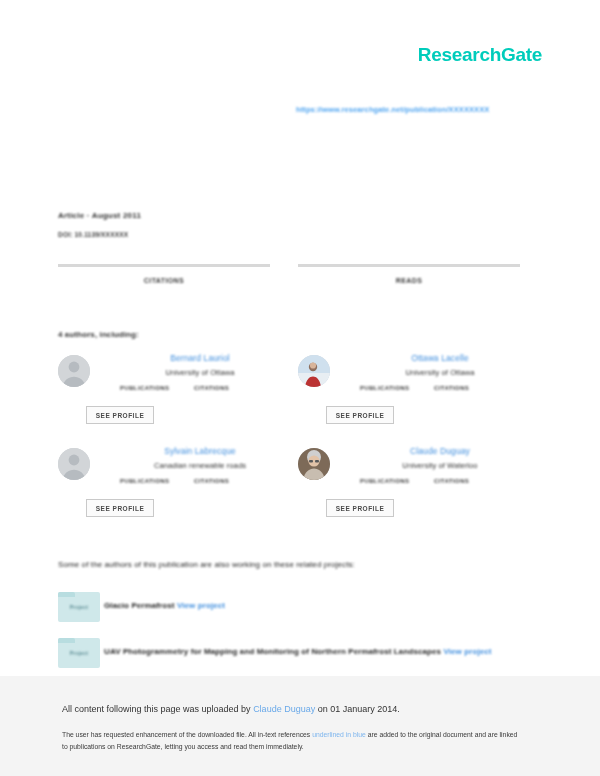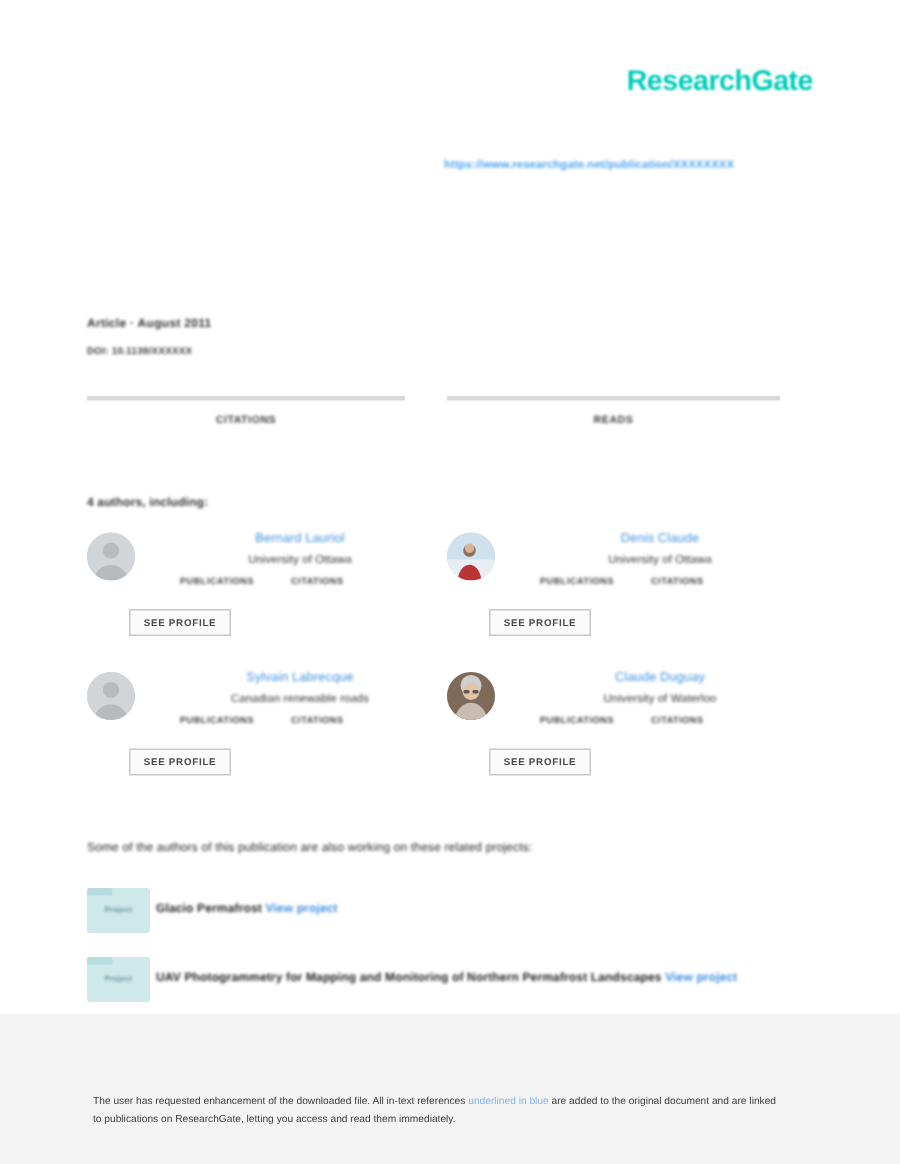--- a/index.html
+++ b/index.html
@@ -194,21 +194,21 @@
     <div class="avatar">
       <svg width="32" height="32" viewBox="0 0 32 32" aria-hidden="true">
         <rect width="32" height="32" fill="#cfe0ee"></rect>
         <rect y="18" width="32" height="14" fill="#e8eef3"></rect>
         <circle cx="15" cy="12" r="4.2" fill="#8e6f5e"></circle>
         <path d="M7 32c1-7.5 4.6-10.5 8-10.5S22 24.5 23 32z" fill="#bb3333"></path>
         <circle cx="15" cy="10.5" r="3.1" fill="#d8b49a"></circle>
       </svg>
     </div>
     <div class="a-body">
-      <div class="a-name blur">Denis Claude</div>
+      <div class="a-name blur">Ottawa Lacelle</div>
       <div class="a-aff blur">University of Ottawa</div>
       <div class="a-metrics">
         <span class="m m0 blur">PUBLICATIONS</span>
         <span class="m m1 blur">CITATIONS</span>
       </div>
     </div>
     <div class="see-profile">SEE PROFILE</div>
   </div>
 
   <div class="author a2">
@@ -272,16 +272,19 @@
     </div>
     <div class="proj-text blur">
       <span>UAV Photogrammetry for Mapping and Monitoring of Northern Permafrost Landscapes</span>
       <span class="view">View project</span>
     </div>
   </div>
 
 </div>
 
 <div id="footer">
+  <div class="f-upload">
+    <span>All content following this page was uploaded by </span><span class="who">Claude Duguay</span><span> on 01 January 2014.</span>
+  </div>
   <div class="f-note">
     <span>The user has requested enhancement of the downloaded file. All in-text references </span><span class="blue">underlined in blue</span><span> are added to the original document and are linked to publications on ResearchGate, letting you access and read them immediately.</span>
   </div>
 </div>
 
 </body></html>

